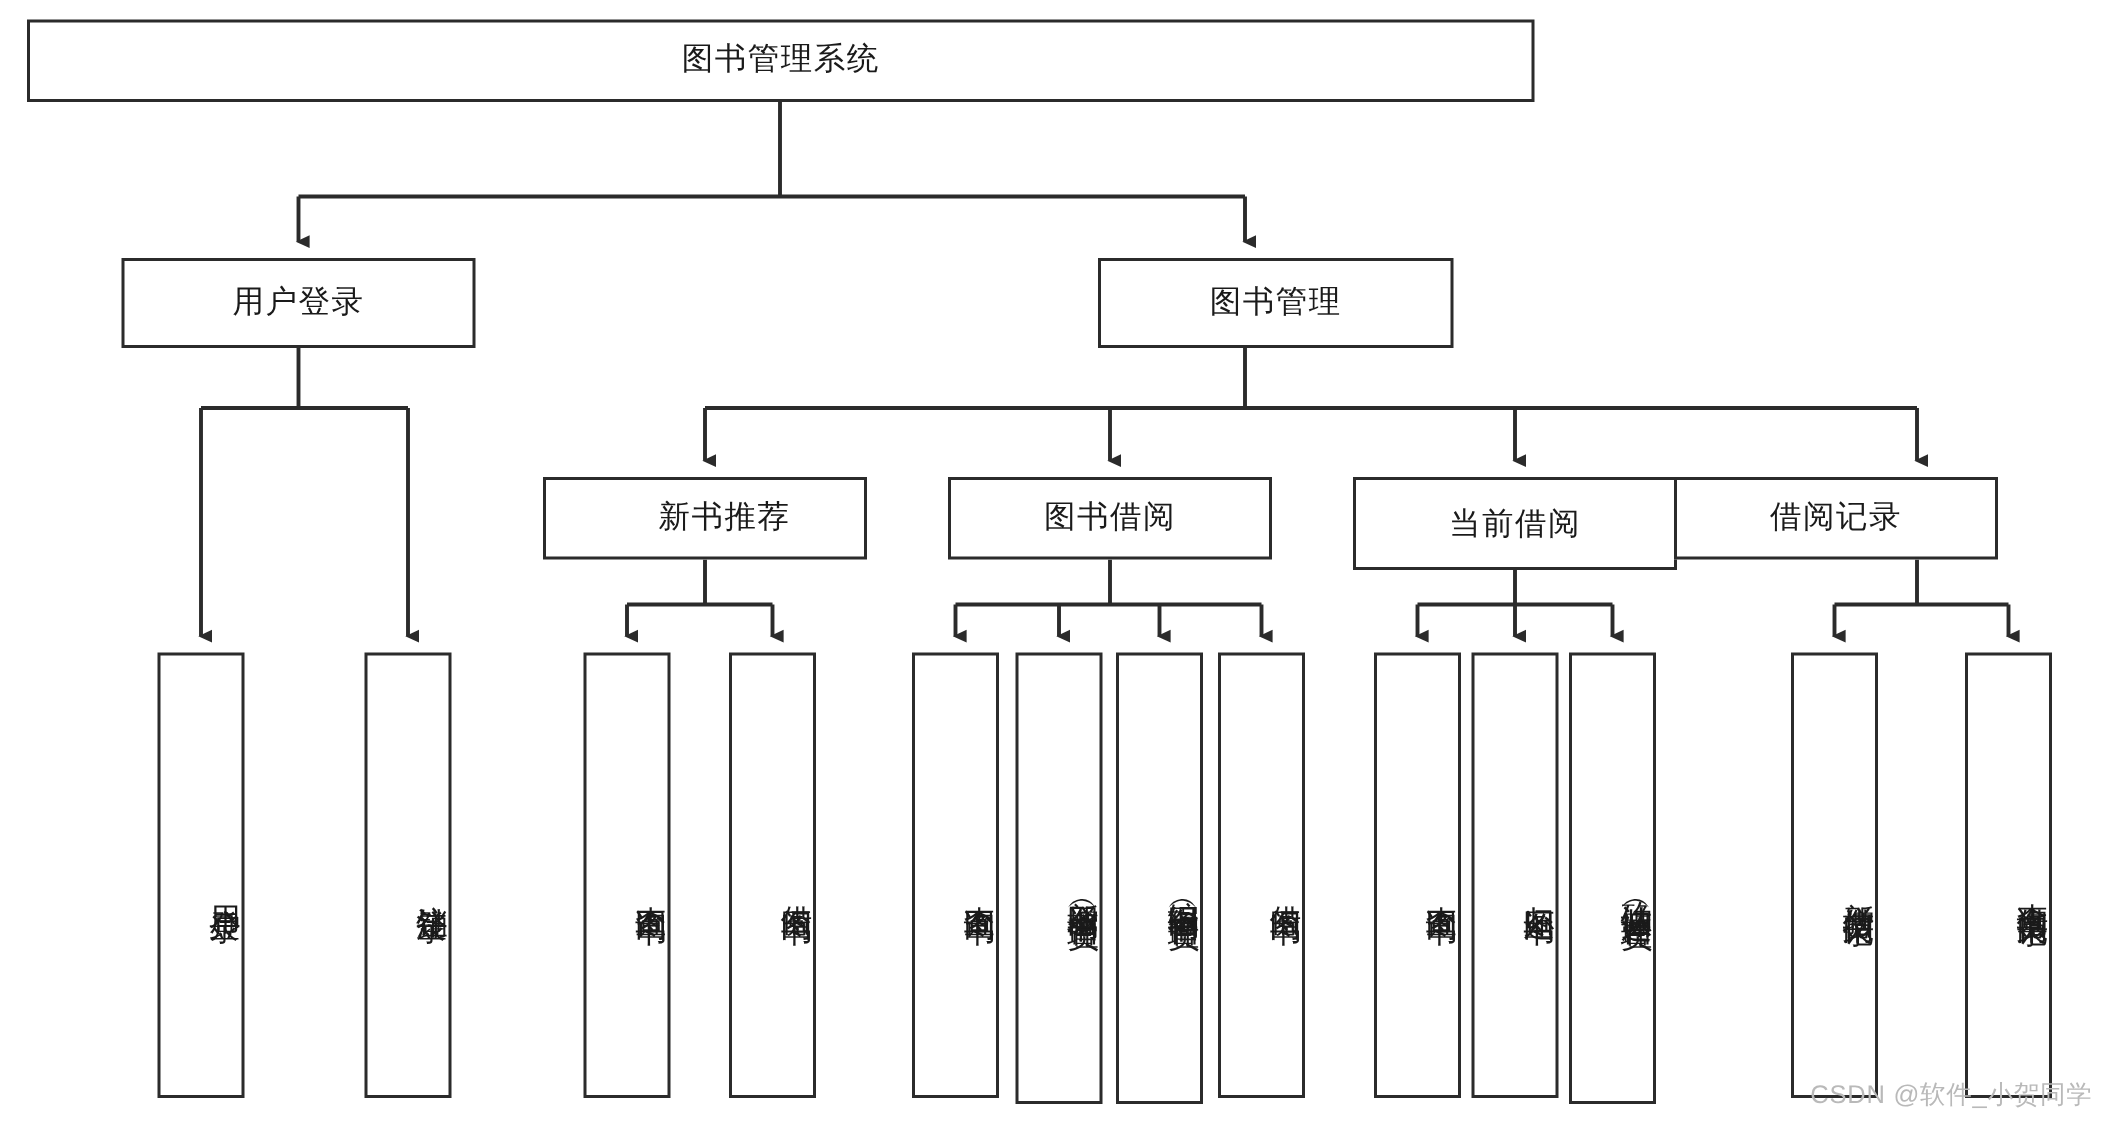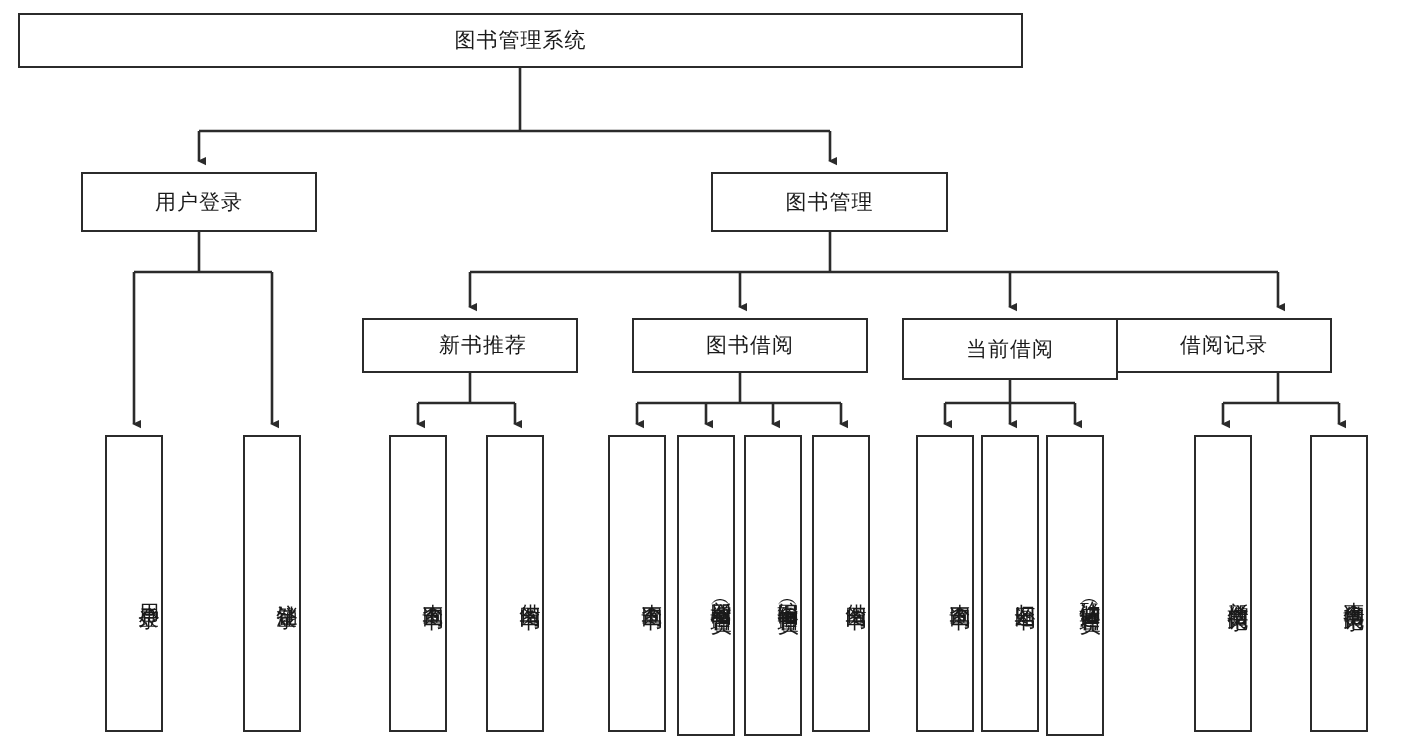--- a/index.html
+++ b/index.html
@@ -121,28 +121,28 @@
     </g>
   </svg>
 
   <div class="node horiz" style="left:18px; top:13px; width:1005px; height:55px;">
     <span class="label">图书管理系统</span>
   </div>
 
   <div class="node horiz" style="left:81px; top:172px; width:236px; height:60px;">
     <span class="label">用户登录</span>
   </div>
-  <div class="node horiz" style="left:711px; top:172px; width:237px; height:60px;">
+  <div class="node horiz" style="left:732px; top:172px; width:237px; height:60px;">
     <span class="label">图书管理</span>
   </div>
 
   <div class="node horiz" style="left:362px; top:318px; width:216px; height:55px;padding-left:26px;">
     <span class="label">新书推荐</span>
   </div>
-  <div class="node horiz" style="left:632px; top:318px; width:236px; height:55px;">
+  <div class="node horiz" style="left:632px; top:318px; width:216px; height:55px;">
     <span class="label">图书借阅</span>
   </div>
   <div class="node horiz" style="left:902px; top:318px; width:216px; height:62px;font-family:Liberation Serif, serif;">
     <span class="label">当前借阅</span>
   </div>
   <div class="node horiz" style="left:1116px; top:318px; width:216px; height:55px;">
     <span class="label">借阅记录</span>
   </div>
 
   <div class="node vert" style="left:105px; top:435px; width:58px; height:297px;">
@@ -182,14 +182,15 @@
     <span class="label">确认归还（管理员）</span>
   </div>
 
   <div class="node vert" style="left:1194px; top:435px; width:58px; height:297px;">
     <span class="label">新增借阅记录</span>
   </div>
   <div class="node vert" style="left:1310px; top:435px; width:58px; height:297px;">
     <span class="label">查询借阅记录</span>
   </div>
 
+  <div id="watermark">CSDN @软件_小贺同学</div>
 
 </div>
 
 </body></html>

